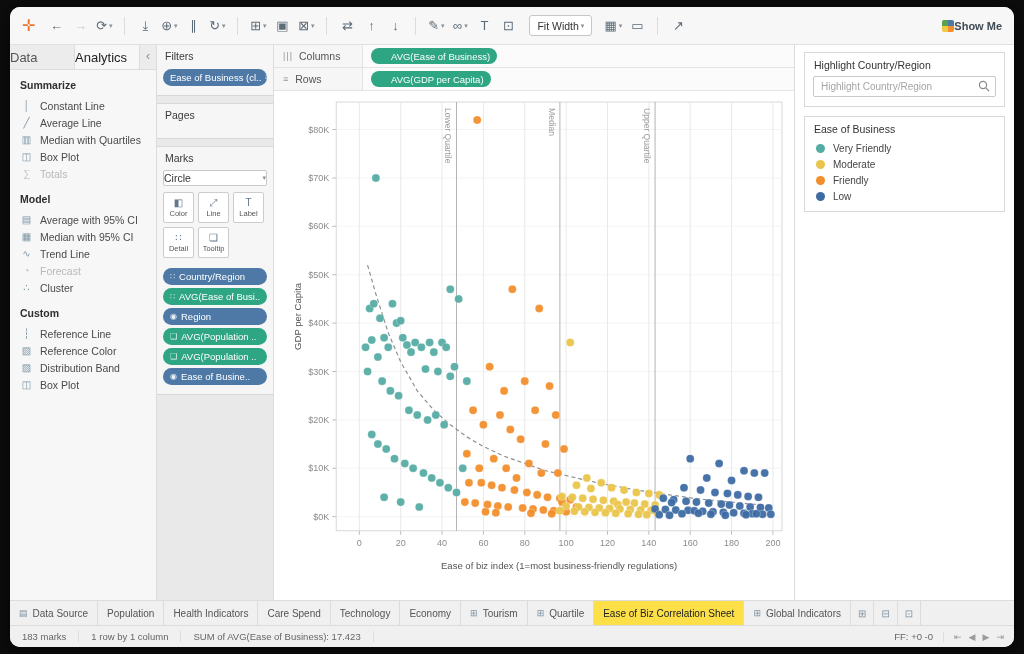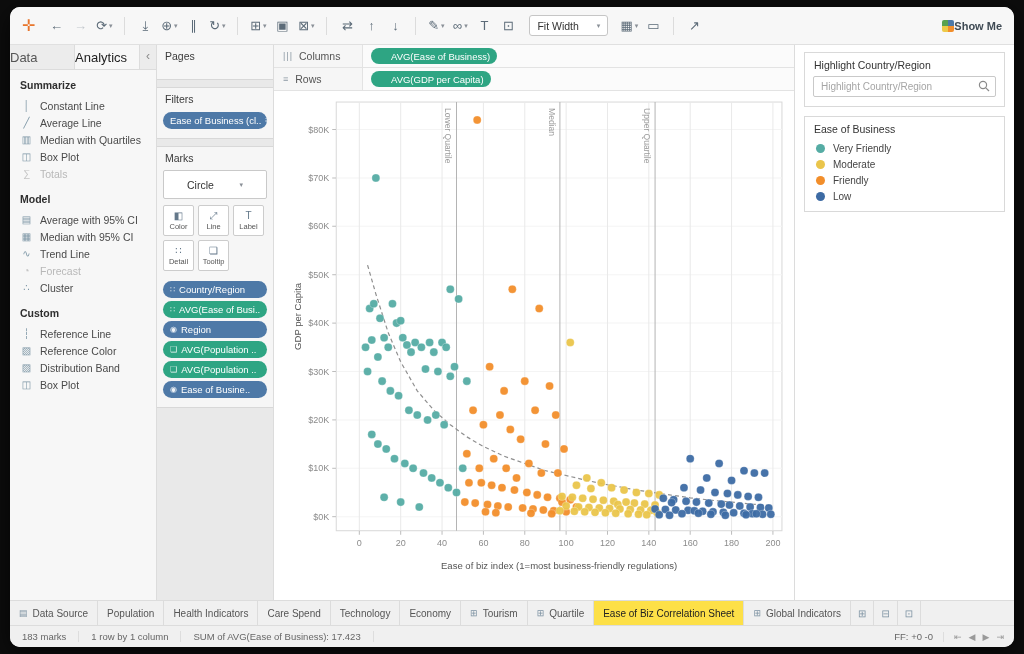--- a/index.html
+++ b/index.html
@@ -8,21 +8,21 @@
   .window{position:absolute;left:10px;top:7px;width:1004px;height:640px;background:#fff;border-radius:10px;overflow:hidden;display:flex;flex-direction:column;box-shadow:0 6px 24px rgba(0,0,0,.7);}
   
   .toolbar{height:38px;background:#f7f7f7;border-bottom:1px solid #e0e0e0;display:flex;align-items:center;padding:0 12px;flex:0 0 auto;}
   .tb-logo{font-size:16px;color:#e8762d;margin-right:10px;cursor:default;}
   .tb-group{display:flex;align-items:center;gap:2px;}
   .tb-icon{min-width:22px;height:24px;display:flex;align-items:center;justify-content:center;color:#5c6b78;font-size:13px;border-radius:3px;cursor:default;padding:0 2px;}
   .tb-icon .glyph{line-height:1;}
   .tb-icon.disabled{color:#c3c8cd;}
   .caret{font-size:7px;color:#8a9097;margin-left:2px;}
   .tb-divider{width:1px;height:18px;background:#dcdcdc;margin:0 7px;}
-  .fit-select{display:flex;align-items:center;gap:16px;border:1px solid #c6c6c6;background:#fff;border-radius:3px;padding:2px 7px;font-size:10.5px;color:#333;margin:0 10px;height:21px;}
+  .fit-select{display:flex;align-items:center;gap:0;border:1px solid #c6c6c6;background:#fff;border-radius:3px;padding:2px 7px;font-size:10.5px;color:#333;margin:0 10px;height:21px;}
   .show-me{margin-left:auto;display:flex;align-items:center;gap:0;font-size:11px;color:#3f4a54;font-weight:bold;cursor:default;}
   .show-me-ic{width:12px;height:12px;border-radius:2px;background:conic-gradient(#4e79a7 0 25%,#f28e2b 0 50%,#edc948 0 75%,#59a14f 0);background-color:#4e79a7;}
   
   .main{flex:1;display:flex;min-height:0;}
   
   .left-panel{width:147px;background:#f7f7f7;border-right:1px solid #dcdcdc;display:flex;flex-direction:column;flex:0 0 auto;}
   .lp-tabs{display:flex;align-items:stretch;height:25px;border-bottom:1px solid #dcdcdc;background:#ececec;flex:0 0 auto;}
   .lp-tab{flex:1;text-align:left;font-size:13px;color:#555;line-height:25px;border-right:1px solid #dcdcdc;cursor:default;}
   .lp-tab.active{background:#f7f7f7;color:#222;}
   .lp-collapse{width:16px;line-height:23px;text-align:center;color:#8a8a8a;font-size:12px;cursor:default;}
@@ -37,21 +37,21 @@
   .card{background:#f6f6f6;border-bottom:1px solid #d8d8d8;border-top:1px solid #d8d8d8;}
   .card:first-child{border-top:none;}
   .card-header{font-size:10.5px;color:#3a3a3a;padding:5px 8px 3px 8px;}
   .pages-body{height:14px;}
   .card-body{padding:1px 0 6px 0;}
   .pill{display:flex;align-items:center;gap:4px;height:17px;border-radius:9px;padding:0 7px;font-size:9.5px;color:#fff;margin:3px 6px;cursor:default;white-space:nowrap;overflow:hidden;}
   .pill-ic{font-size:8px;opacity:.9;flex:0 0 auto;}
   .pill-end{margin-left:auto;font-size:8px;opacity:.9;}
   .pill.measure{background:#2ea583;}
   .pill.dimension{background:#4e79a7;}
-  .mark-type{margin:3px 6px 4px 6px;background:#fff;border:1px solid #c9c9c9;border-radius:2px;height:29px;display:flex;align-items:center;justify-content:space-between;padding:0 23px;font-size:10.5px;color:#333;cursor:default;}
+  .mark-type{margin:3px 6px 4px 6px;background:#fff;border:1px solid #c9c9c9;border-radius:2px;height:16px;display:flex;align-items:center;justify-content:space-between;padding:0 0;font-size:10.5px;color:#333;cursor:default;}
   .mark-buttons{display:flex;flex-wrap:wrap;gap:4px;padding:2px 6px 6px 6px;}
   .mark-btn{width:31px;height:31px;background:#fff;border:1px solid #cccccc;border-radius:2px;display:flex;flex-direction:column;align-items:center;justify-content:center;gap:1px;font-size:7.5px;color:#555;cursor:default;}
   .mark-btn .ic{font-size:10px;color:#64788a;line-height:1;}
   
   .center{flex:1;display:flex;flex-direction:column;min-width:0;background:#fff;border-right:1px solid #dcdcdc;}
   .shelf{height:23px;display:flex;align-items:center;border-bottom:1px solid #e3e3e3;background:#f6f6f6;flex:0 0 auto;}
   .shelf-label{width:88px;display:flex;align-items:center;gap:6px;padding-left:9px;font-size:10.5px;color:#555;flex:0 0 auto;}
   .shelf-ic{font-size:9px;color:#8b98a3;letter-spacing:1px;}
   .shelf-track{flex:1;height:100%;background:#fbfbfb;display:flex;align-items:center;padding-left:5px;border-left:1px solid #e3e3e3;}
   .shelf-track .pill{margin:0 3px;height:16px;padding-left:20px;}
@@ -251,31 +251,31 @@
             <div class="lp-item">
               <span class="lp-ic">◫</span>
               <span class="lp-label">Box Plot</span>
             </div>
           </div>
         </div>
     </div>
 
     <div class="cards-panel">
       <div class="card">
-        <div class="card-header">Pages</div>
-        <div class="pages-body"></div>
-      </div>
-      <div class="card">
         <div class="card-header">Filters</div>
         <div class="card-body" id="filter-pills">
             <div class="pill dimension">
               <span>Ease of Business (cl..</span>
               <span class="pill-end">≡</span>
             </div>
           </div>
+      </div>
+      <div class="card">
+        <div class="card-header">Pages</div>
+        <div class="pages-body"></div>
       </div>
       <div class="card">
         <div class="card-header">Marks</div>
         <div class="mark-type">
           <span>Circle</span>
           <span class="caret">▾</span>
         </div>
         <div class="mark-buttons" id="mark-buttons">
             <div class="mark-btn">
               <span class="ic">◧</span>

